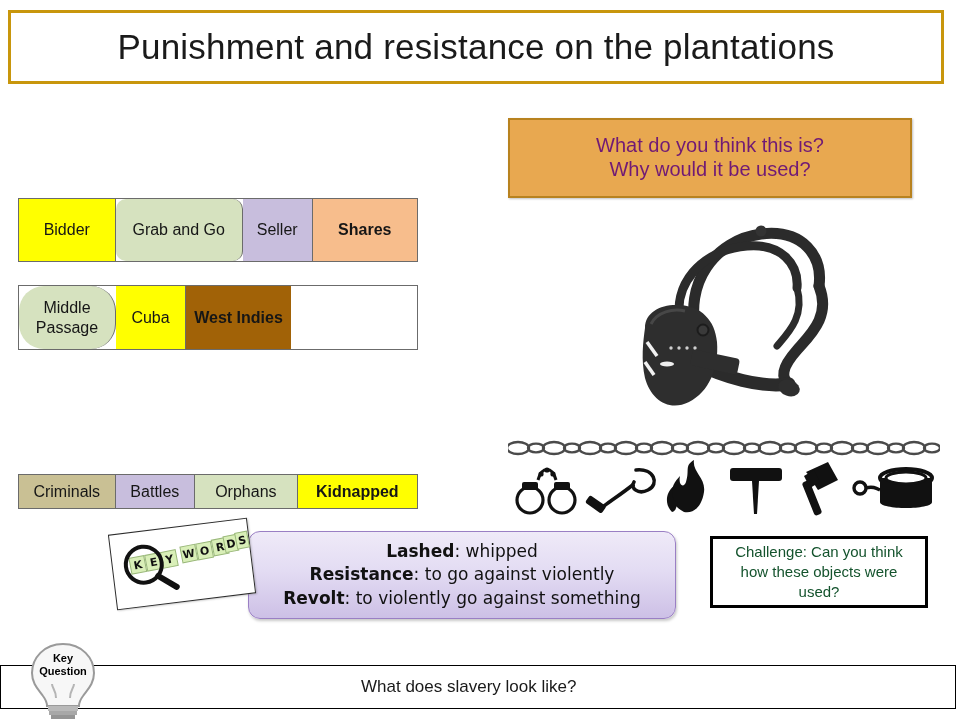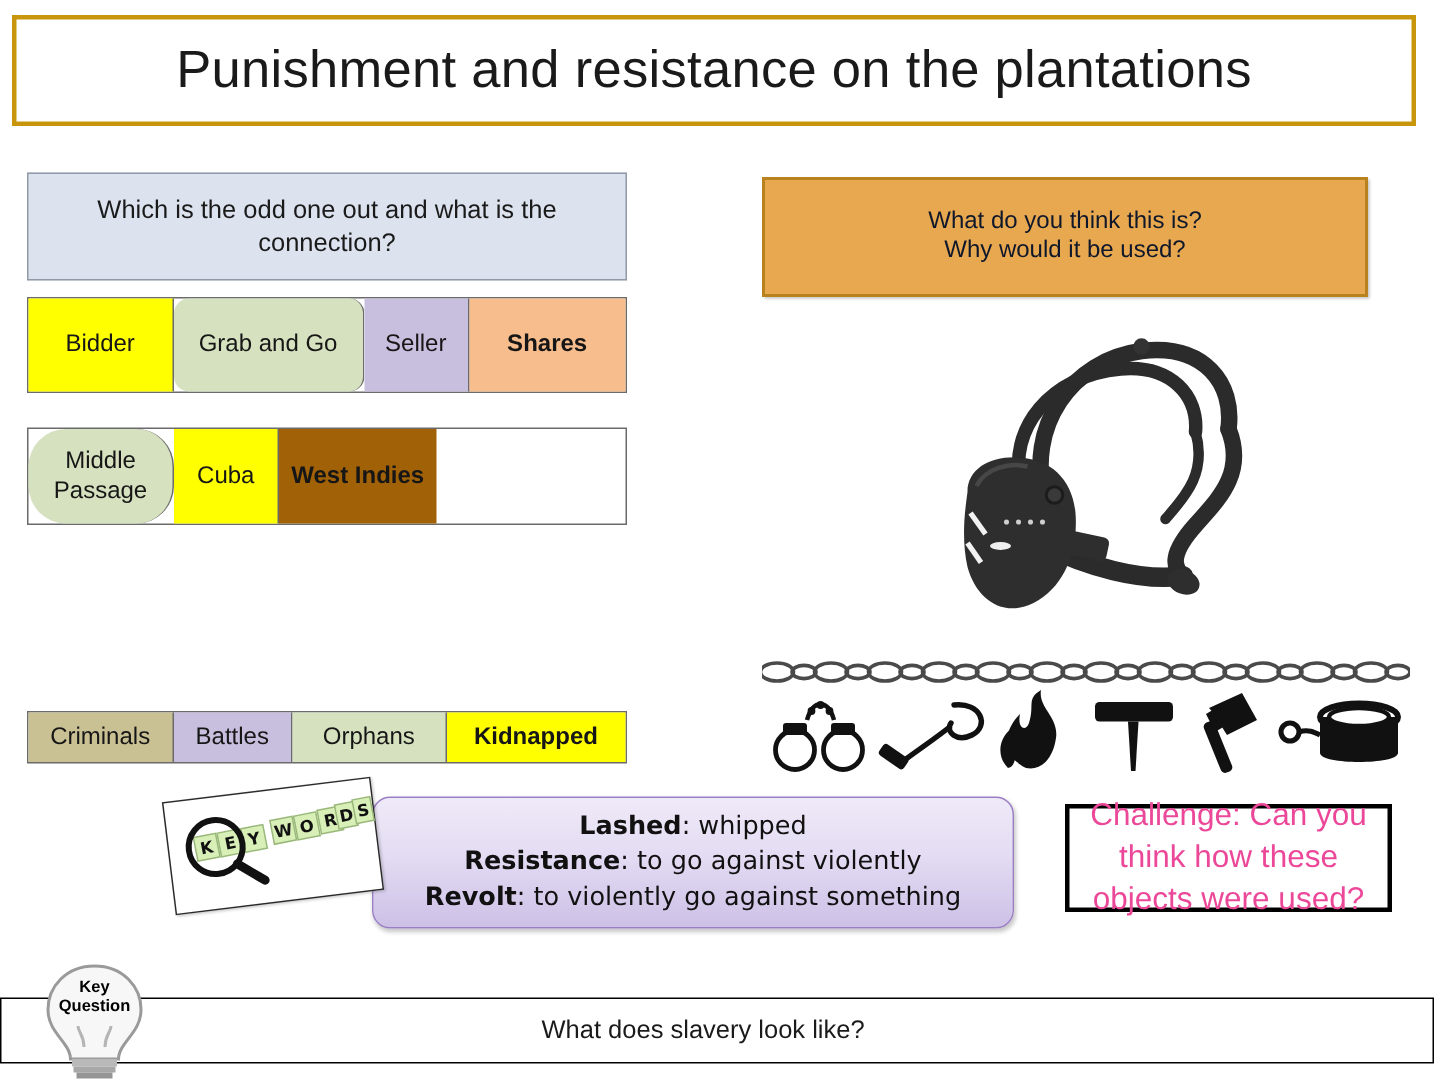--- a/index.html
+++ b/index.html
@@ -52,21 +52,21 @@
 
   
   .orange-box{
     position:absolute;left:508px;top:118px;width:404px;height:80px;
     background:#e8a council;
     background:#e8a850;border:2px solid #b8821f;
     box-sizing:border-box;
     display:flex;flex-direction:column;align-items:center;justify-content:center;
     box-shadow:1px 1px 2px rgba(0,0,0,.25);
   }
-  .orange-box div{font-size:16px;line-height:1.18;color:#0f172a;}
+  .orange-box div{font-size:20px;line-height:1.18;color:#701a75;}
 
   
   .mask-art{position:absolute;left:575px;top:212px;width:330px;height:225px;}
 
   
   .chain{position:absolute;left:508px;top:437px;width:432px;height:22px;}
   .icons{position:absolute;left:508px;top:458px;width:432px;height:60px;}
 
   
   .kw-box{
@@ -91,21 +91,21 @@
     box-shadow:1px 1px 2px rgba(0,0,0,.2);
   }
 
   
   .challenge{
     position:absolute;left:710px;top:536px;width:218px;height:72px;
     border:3px solid #000;background:#fff;box-sizing:border-box;
     display:flex;align-items:center;justify-content:center;
     text-align:center;padding:0 8px;
   }
-  .challenge span{font-size:21px;line-height:1.32;color:#ec4899;}
+  .challenge span{font-size:15px;line-height:1.32;color:#14532d;}
 
   
   .footer-bar{
     position:absolute;left:0px;top:665px;width:956px;height:44px;
     border:1px solid #000;background:#fff;box-sizing:border-box;
     display:flex;align-items:center;
   }
   .footer-text{font-size:17px;color:#1a1a1a;margin-left:360px;}
   .bulb{position:absolute;left:18px;top:640px;width:90px;height:80px;}
   .bulb-label{
@@ -116,23 +116,20 @@
 </style>
 </head>
 <body>
 
 <div class="slide">
 
   <div class="title-box">
     <div class="title-text">Punishment and resistance on the plantations</div>
   </div>
 
-  <div class="q-box">
-    <div class="q-text">Which is the odd one out and what is the connection?</div>
-  </div>
 
   <div class="grid" id="grid1">
       <div class="cell" style="width: 97px; background: rgb(255, 255, 0);">Bidder</div>
       <div class="cell" style="width: 128px; background: rgb(214, 226, 191); border-radius: 10px;">Grab and Go</div>
       <div class="cell" style="width: 70px; background: rgb(200, 190, 221);">Seller</div>
       <div class="cell" style="width: 105px; background: rgb(247, 189, 140);">Shares</div>
     </div>
   <div class="grid" id="grid2">
       <div class="cell" style="width: 97px; background: rgb(214, 226, 191); border-radius: 25px;">Middle Passage</div>
       <div class="cell" style="width: 70px; background: rgb(255, 255, 0);">Cuba</div>

